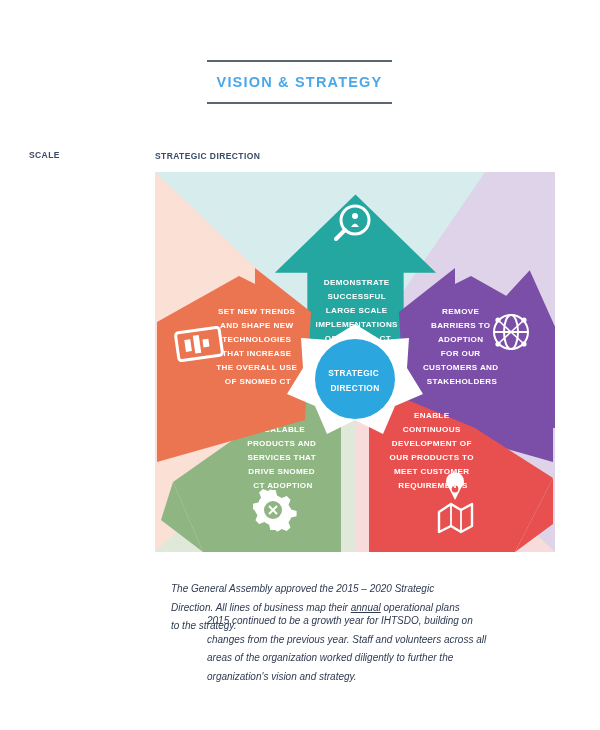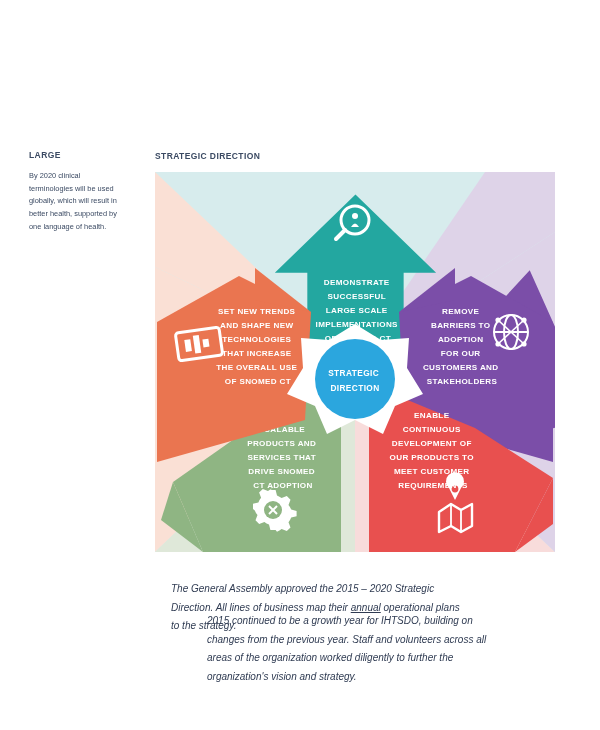--- a/index.html
+++ b/index.html
@@ -113,24 +113,28 @@
   }
   .para-1 { top: 580px; }
   .para-2 { top: 612px; margin-left: 36px; }
   .underline { text-decoration: underline; }
 </style>
 </head>
 <body>
 
 <div class="page">
 
+  <div class="title-block">
+    <div class="title-rule"></div>
+    <div class="title-text">VISION &amp; STRATEGY</div>
+    <div class="title-rule"></div>
+  </div>
 
   <div class="sidebar">
-    <div class="sidebar-heading">LARGE</div>
-    <div class="sidebar-body">By 2020 clinical terminologies will be used globally, which will result in better health, supported by one language of health.</div>
+    <div class="sidebar-heading">SCALE</div>
   </div>
 
   <div class="section-heading">STRATEGIC DIRECTION</div>
 
   <div class="diagram">
     <svg width="400" height="380" viewBox="0 0 400 380" xmlns="http://www.w3.org/2000/svg">
       <defs>
         <clipPath id="frameClip">
             <rect x="0" y="0" width="400" height="380"></rect>
           </clipPath>

